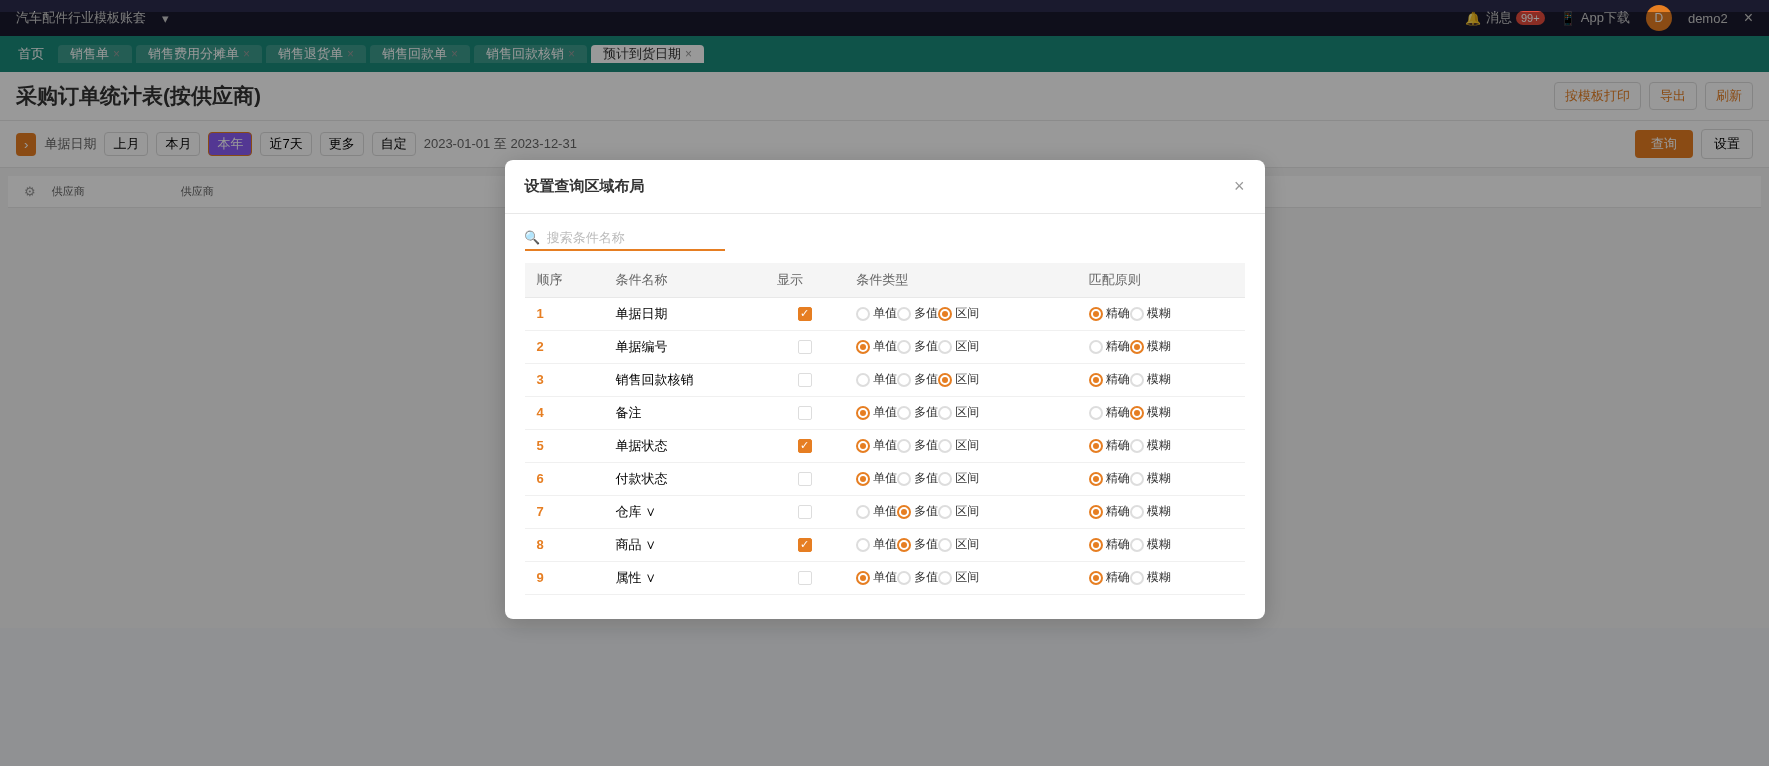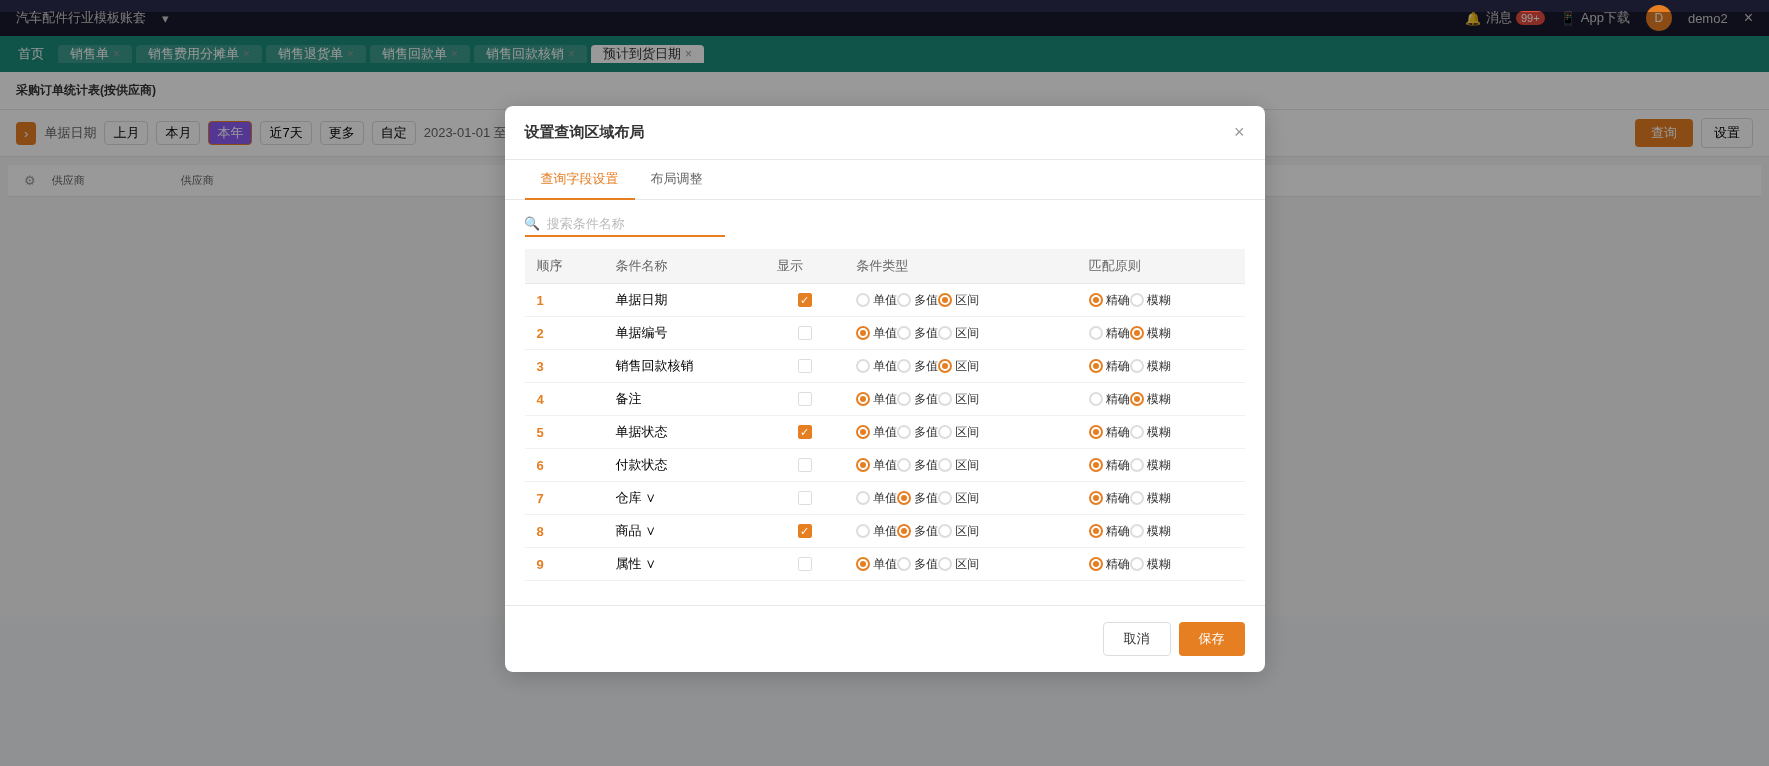--- a/index.html
+++ b/index.html
@@ -42,21 +42,21 @@
     .tab-item .tab-close { font-size: 12px; color: #999; }
     .tab-home { color: #fff; font-size: 13px; padding: 4px 10px; cursor: pointer; }
 
     
     .page-header {
       background: #fff;
       padding: 10px 16px;
       border-bottom: 1px solid #e8e8e8;
       display: flex; align-items: center; justify-content: space-between;
     }
-    .page-title { font-size: 12px; font-weight: bold; color: #333; }
+    .page-title { font-size: 21px; font-weight: bold; color: #333; }
     .page-actions { display: flex; align-items: center; gap: 8px; }
     .btn-print { border: 1px solid #ddd; background: #fff; padding: 4px 10px; border-radius: 4px; cursor: pointer; font-size: 13px; color: #e67e22; }
     .btn-export { border: 1px solid #ddd; background: #fff; padding: 4px 10px; border-radius: 4px; cursor: pointer; font-size: 13px; color: #e67e22; }
     .btn-refresh { border: 1px solid #ddd; background: #fff; padding: 4px 10px; border-radius: 4px; cursor: pointer; font-size: 13px; color: #e67e22; }
 
     
     .filter-bar {
       background: #fff;
       padding: 8px 16px;
       border-bottom: 1px solid #e8e8e8;
@@ -212,20 +212,25 @@
     <span class="tab-close">×</span>
   </div>
   <div class="tab-item active">
     <span>预计到货日期</span>
     <span class="tab-close">×</span>
   </div>
 </div>
 
 <div class="page-header">
   <div class="page-title">采购订单统计表(按供应商)</div>
+  <div class="page-actions">
+    <button class="btn-print">按模板打印</button>
+    <button class="btn-export">导出</button>
+    <button class="btn-refresh">刷新</button>
+  </div>
 </div>
 
 <div class="filter-bar">
   <button class="filter-toggle">›</button>
   <span class="filter-label">单据日期</span>
   <button class="filter-date-btn">上月</button>
   <button class="filter-date-btn">本月</button>
   <button class="filter-date-btn active">本年</button>
   <button class="filter-date-btn">近7天</button>
   <button class="filter-date-btn">更多</button>
@@ -244,24 +249,20 @@
 </div>
 
 <div class="overlay">
   <div class="modal">
 
     <div class="modal-header">
       <span class="modal-title">设置查询区域布局</span>
       <button class="modal-close">×</button>
     </div>
 
-    <div class="modal-tabs">
-      <div class="modal-tab active">查询字段设置</div>
-      <div class="modal-tab">布局调整</div>
-    </div>
 
     <div class="modal-body">
 
       <div class="search-bar">
         <span class="search-icon">🔍</span>
         <input class="search-input" type="text" placeholder="搜索条件名称" style="">
       </div>
 
       <div class="table-scroll">
         <table class="config-table">
@@ -634,18 +635,14 @@
                       <span class="radio-label">模糊</span>
                     </div>
                   </div>
                 </td>
               </tr>
             </tbody>
         </table>
       </div>
     </div>
 
-    <div class="modal-footer">
-      <button class="btn-cancel">取消</button>
-      <button class="btn-save">保存</button>
-    </div>
   </div>
 </div>
 
 </body></html>

